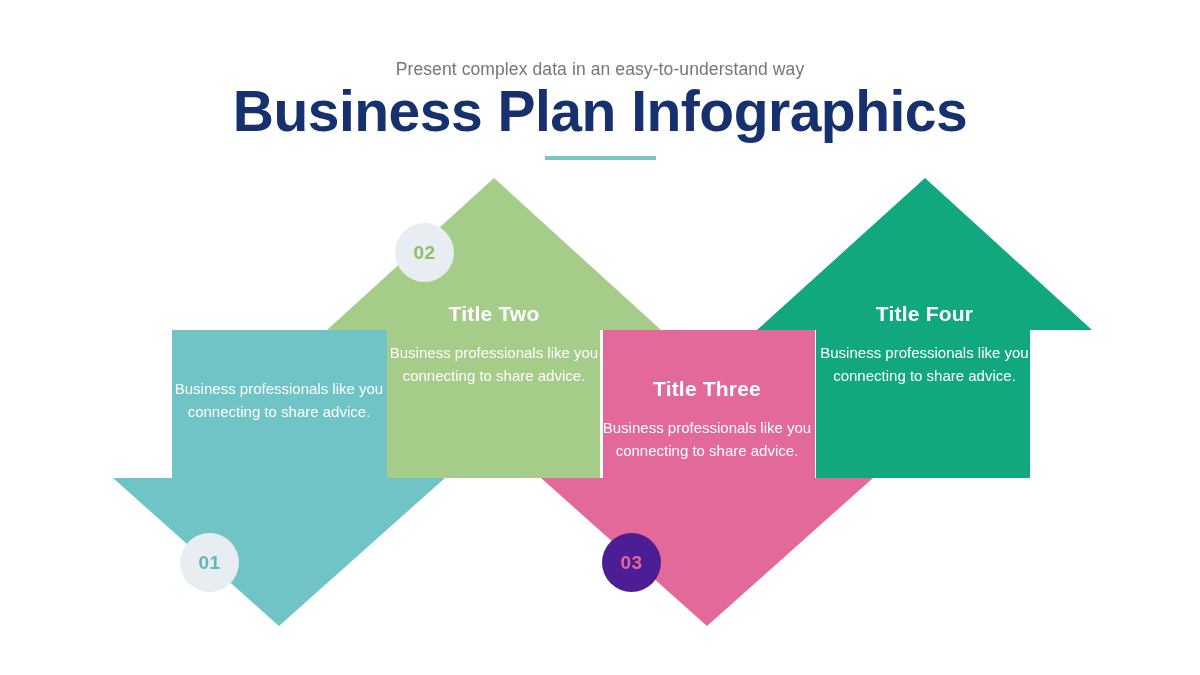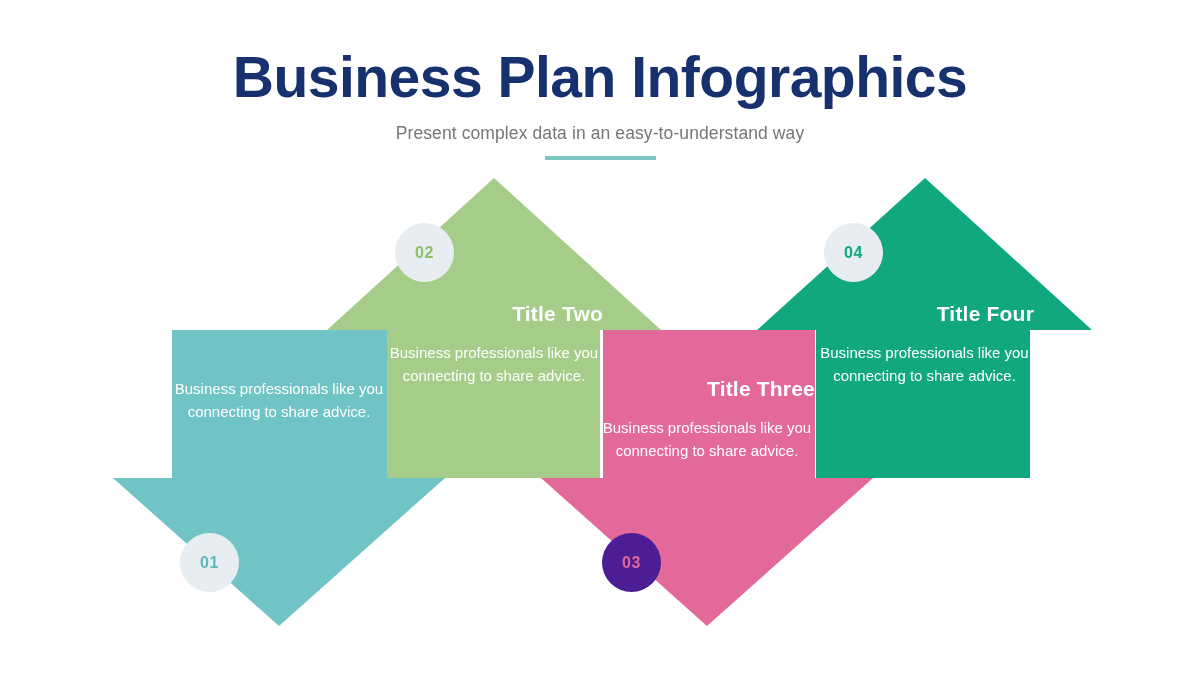--- a/index.html
+++ b/index.html
@@ -70,40 +70,39 @@
     text-align: center;
     color: #ffffff;
   }
 
   .card-title {
     font-size: 21px;
     font-weight: bold;
     letter-spacing: 0.2px;
     margin-bottom: 15px;
     white-space: nowrap;
-    text-align: right;
   }
 
   .card-desc {
     font-size: 15px;
     line-height: 1.55;
     font-weight: normal;
   }
 
   
   .badge {
     position: absolute;
     width: 59px;
     height: 59px;
     border-radius: 50%;
     background: #e7edf1;
     display: flex;
     align-items: center;
     justify-content: center;
-    font-size: 16px;
+    font-size: 19px;
     font-weight: bold;
     letter-spacing: 0.5px;
     text-align: right;
   }
 
   
   #card-1 { left: 113px; top: 330px; width: 332px; height: 296px; }
   #card-1 .card-text { left: 0; top: 47px; width: 332px; padding: 0 58px; }
   #badge-1 { left: 180px; top: 533px; color: #5fb9bb; }
 
@@ -121,22 +120,22 @@
   #card-4 { left: 757px; top: 178px; width: 335px; height: 300px; }
   #card-4 .card-text { left: 0; top: 124px; width: 335px; padding: 0 58px; }
   #badge-4 { left: 824px; top: 223px; color: #11a880; }
 </style>
 </head>
 <body>
 
 <div id="slide">
 
   <div id="header">
+    <div id="page-subtitle" style="color: rgb(118, 118, 118);">Present complex data in an easy-to-understand way</div>
     <div id="page-title" style="color: rgb(23, 48, 110);">Business Plan Infographics</div>
-    <div id="page-subtitle" style="color: rgb(118, 118, 118);">Present complex data in an easy-to-understand way</div>
   </div>
   <div id="title-divider" style="background: rgb(124, 197, 197);"></div>
 
   <div id="card-1" class="card">
     <svg class="card-shape" viewBox="0 0 332 296" preserveAspectRatio="none">
       <path id="shape-path-1" d="M 59 0 L 275 0 L 275 148 L 332 148 L 166 296 L 0 148 L 59 148 Z" fill="#71c4c5"></path>
     </svg>
     <div class="card-text">
       <div class="card-desc">Business professionals like you connecting to share advice.</div>
     </div>
@@ -173,17 +172,14 @@
 
   <div id="card-4" class="card">
     <svg class="card-shape" viewBox="0 0 335 300" preserveAspectRatio="none">
       <path id="shape-path-4" d="M 168 0 L 335 152 L 273 152 L 273 300 L 59 300 L 59 152 L 0 152 Z" fill="#11a880"></path>
     </svg>
     <div class="card-text">
       <div class="card-title">Title Four</div>
       <div class="card-desc">Business professionals like you connecting to share advice.</div>
     </div>
   </div>
-  <div id="badge-4" class="badge" style="color: rgb(17, 168, 128); background: rgb(231, 237, 241);">
-    <span>04</span>
-  </div>
 
 </div>
 
 </body></html>

